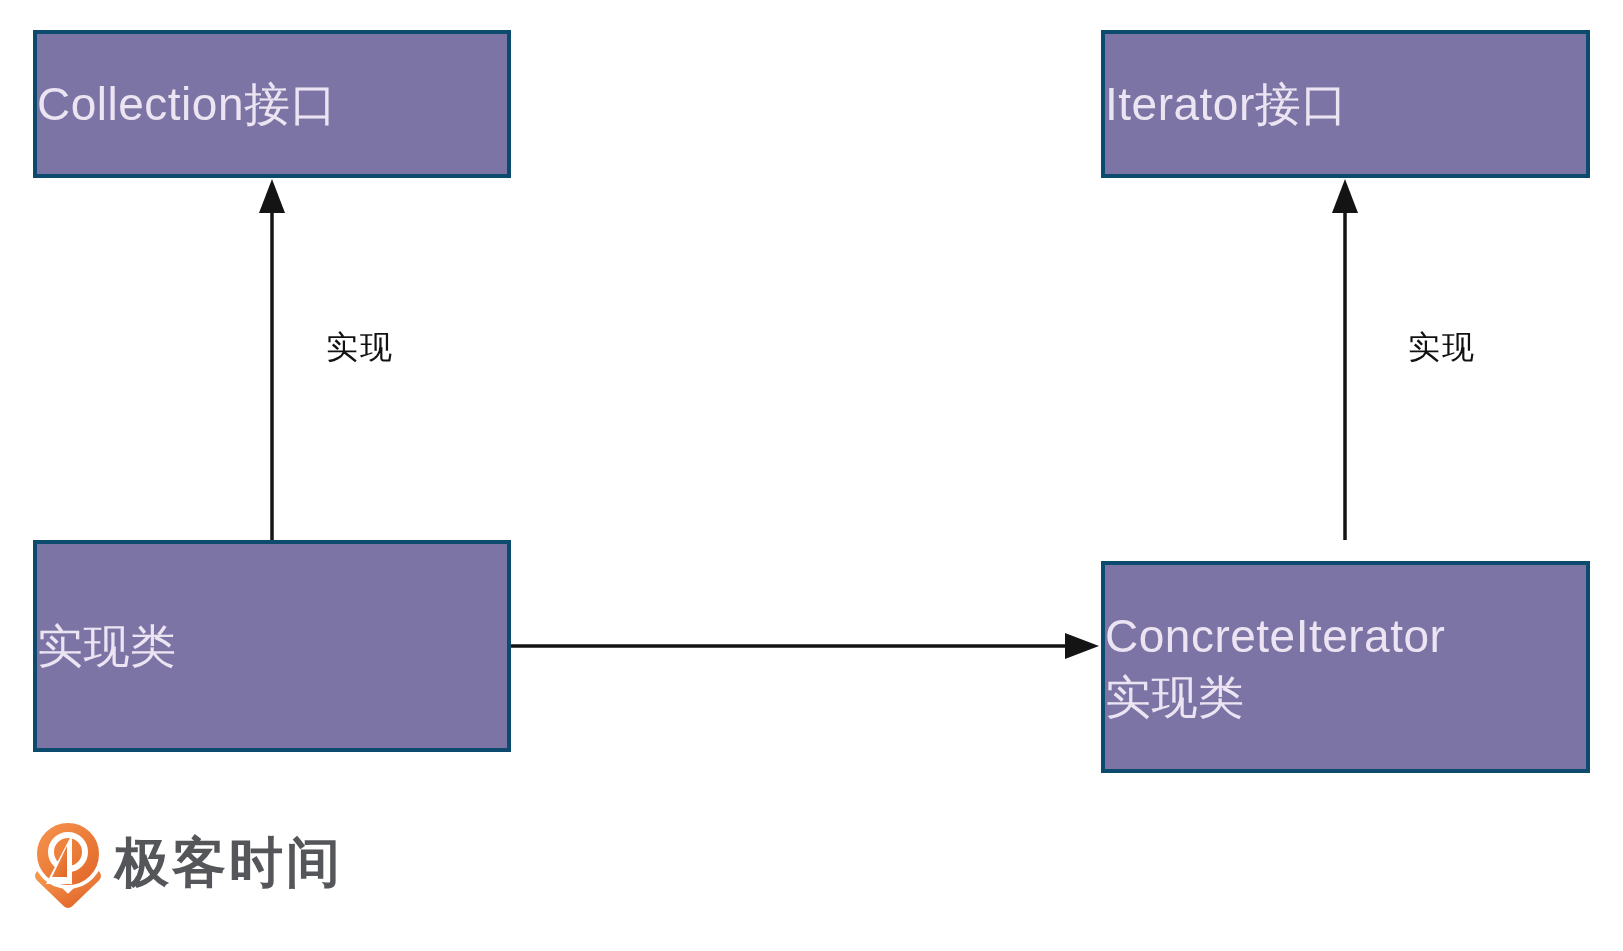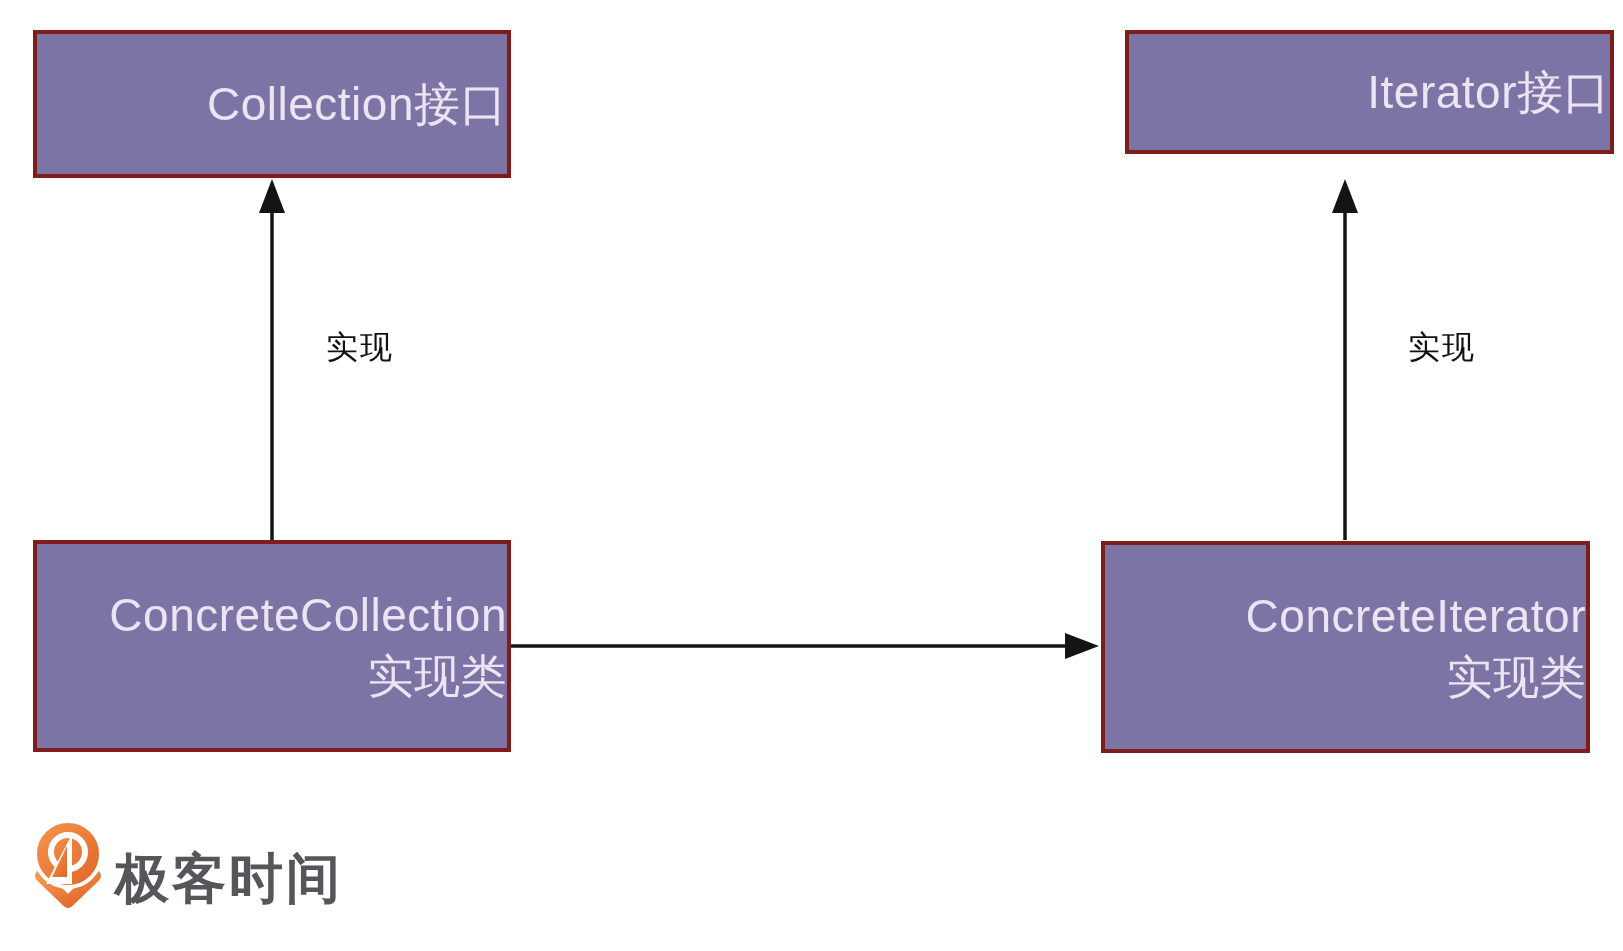--- a/index.html
+++ b/index.html
@@ -12,38 +12,38 @@
     position: relative;
     width: 1623px;
     height: 951px;
     background: #ffffff;
     overflow: hidden;
   }
   .uml-box {
     position: absolute;
     box-sizing: border-box;
     background: #7b74a4;
-    border: 4px solid #7f1d1d;
+    border: 4px solid #0c4a6e;
     color: #ece4f2;
     display: flex;
     flex-direction: column;
-    align-items: flex-end;
+    align-items: flex-start;
     justify-content: center;
     text-align: center;
     font-size: 46px;
     line-height: 1.32;
     letter-spacing: 0.5px;
   }
   .uml-box .box-line { display: block; }
   .uml-box .box-line:empty { display: none; }
 
   #box-collection      { left: 33px;   top: 30px;  width: 478px; height: 148px; }
-  #box-iterator        { left: 1125px; top: 30px;  width: 489px; height: 124px; }
+  #box-iterator        { left: 1101px; top: 30px;  width: 489px; height: 148px; }
   #box-concrete-coll   { left: 33px;   top: 540px; width: 478px; height: 212px; }
-  #box-concrete-iter   { left: 1101px; top: 541px; width: 489px; height: 212px; }
+  #box-concrete-iter   { left: 1101px; top: 561px; width: 489px; height: 212px; }
 
   .edges-layer {
     position: absolute;
     left: 0; top: 0;
     width: 1623px;
     height: 951px;
     pointer-events: none;
   }
   .edge-label {
     position: absolute;
@@ -55,21 +55,21 @@
   }
   #label-impl-left   { left: 360px;  top: 326px; }
   #label-impl-right  { left: 1442px; top: 326px; }
   #label-composition { left: 781px;  top: 548px; }
 
   .logo {
     position: absolute;
     left: 33px;
     top: 818px;
     display: flex;
-    align-items: flex-end;
+    align-items: center;
     gap: 12px;
   }
   .logo-text {
     color: #55565a;
     font-size: 54px;
     font-weight: 600;
     letter-spacing: 3px;
     line-height: 1;
     padding-bottom: 10px;
   }
@@ -81,21 +81,20 @@
 
   <div class="uml-box" id="box-collection">
     <span class="box-line">Collection接口</span>
   </div>
 
   <div class="uml-box" id="box-iterator">
     <span class="box-line">Iterator接口</span>
   </div>
 
   <div class="uml-box" id="box-concrete-coll">
-    <span class="box-line">ConcreteCollection</span>
     <span class="box-line">实现类</span>
   </div>
 
   <div class="uml-box" id="box-concrete-iter">
     <span class="box-line">ConcreteIterator</span>
     <span class="box-line">实现类</span>
   </div>
 
   <svg class="edges-layer" viewBox="0 0 1623 951" xmlns="http://www.w3.org/2000/svg">
 

